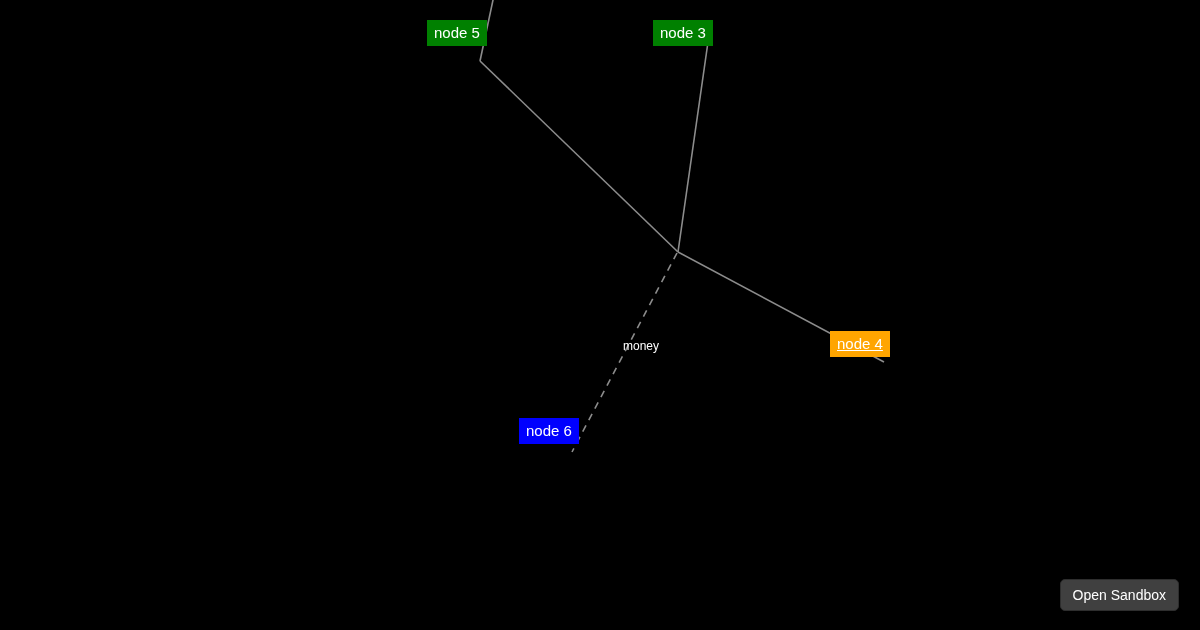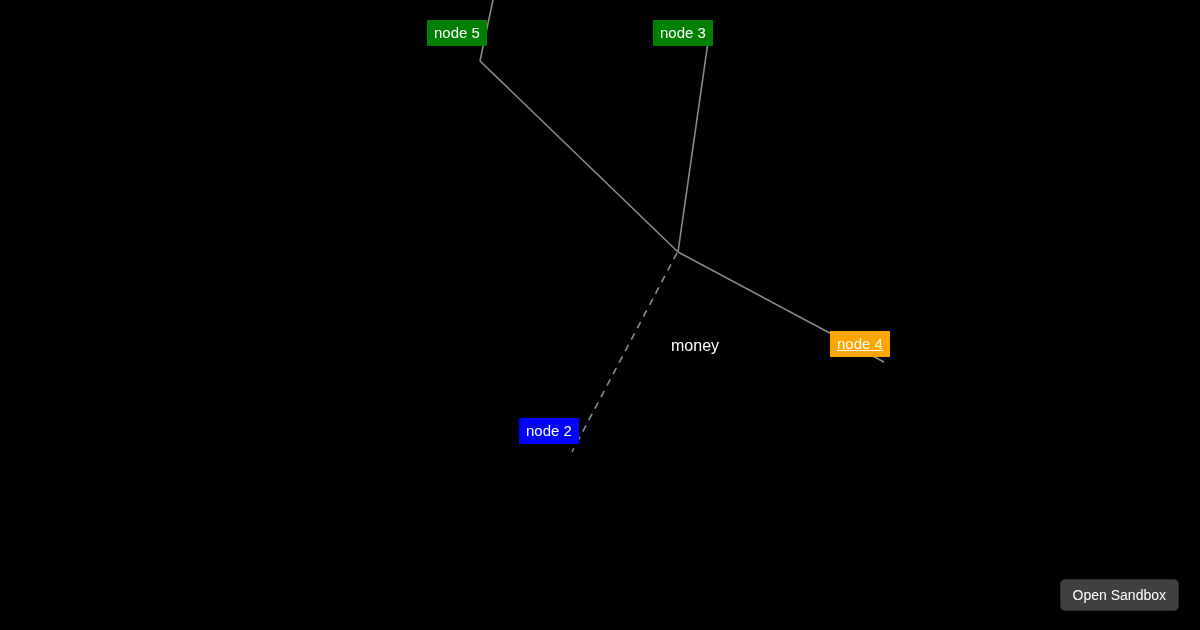--- a/index.html
+++ b/index.html
@@ -44,24 +44,23 @@
   .node-1 { left: 527px; top: 221px; }
   .node-2 { left: 519px; top: 418px; }
   .node-3 { left: 653px; top: 5px;  }
   .node-4 { left: 830px; top: 331px; text-decoration: underline; }
   .node-5 { left: 427px; top: 20px; text-align: right; }
   .edge-label {
     position: absolute;
     left: 623px;
     top: 337px;
     color: #ffffff;
-    font-size: 16px;
+    font-size: 12px;
     line-height: 18px;
     white-space: nowrap;
-    margin-left: 48px;
   }
   .sandbox-btn {
     position: absolute;
     right: 21px;
     bottom: 19px;
     height: 32px;
     padding: 0 12px;
     background: #404040;
     border: 1px solid #2e2e2e;
     border-radius: 5px;
@@ -87,17 +86,17 @@
 
   <div class="edge-label">money</div>
 
   <div class="node node-5" style="background-color: rgb(0, 128, 0);">node 5</div>
 
   <div class="node node-3" style="background-color: rgb(0, 128, 0); margin-top: 15px;">node 3</div>
 
 
   <div class="node node-4" style="background-color: rgb(255, 165, 0);">node 4</div>
 
-  <div class="node node-2" style="background-color: rgb(0, 0, 255);">node 2</div>
+  <div class="node node-2" style="background-color: rgb(0, 0, 255);">node 6</div>
 
   <button class="sandbox-btn">Open Sandbox</button>
 
 </div>
 
 </body></html>

